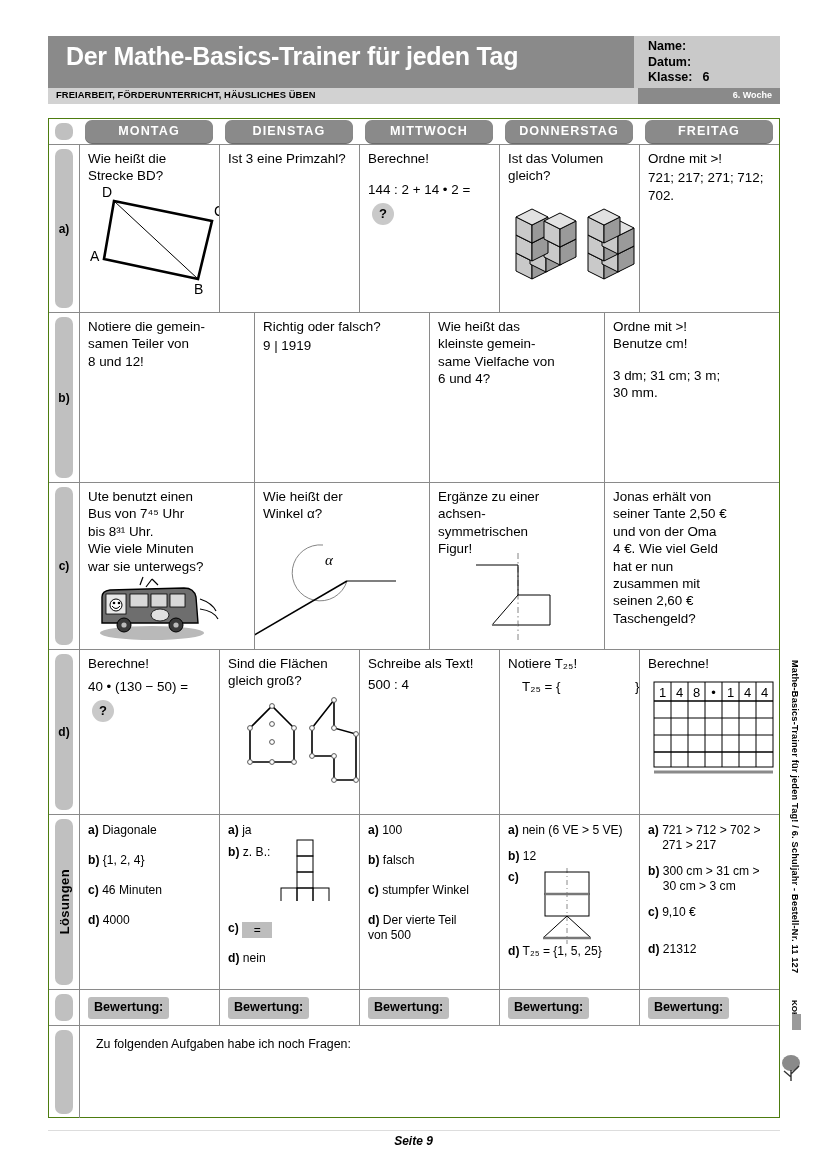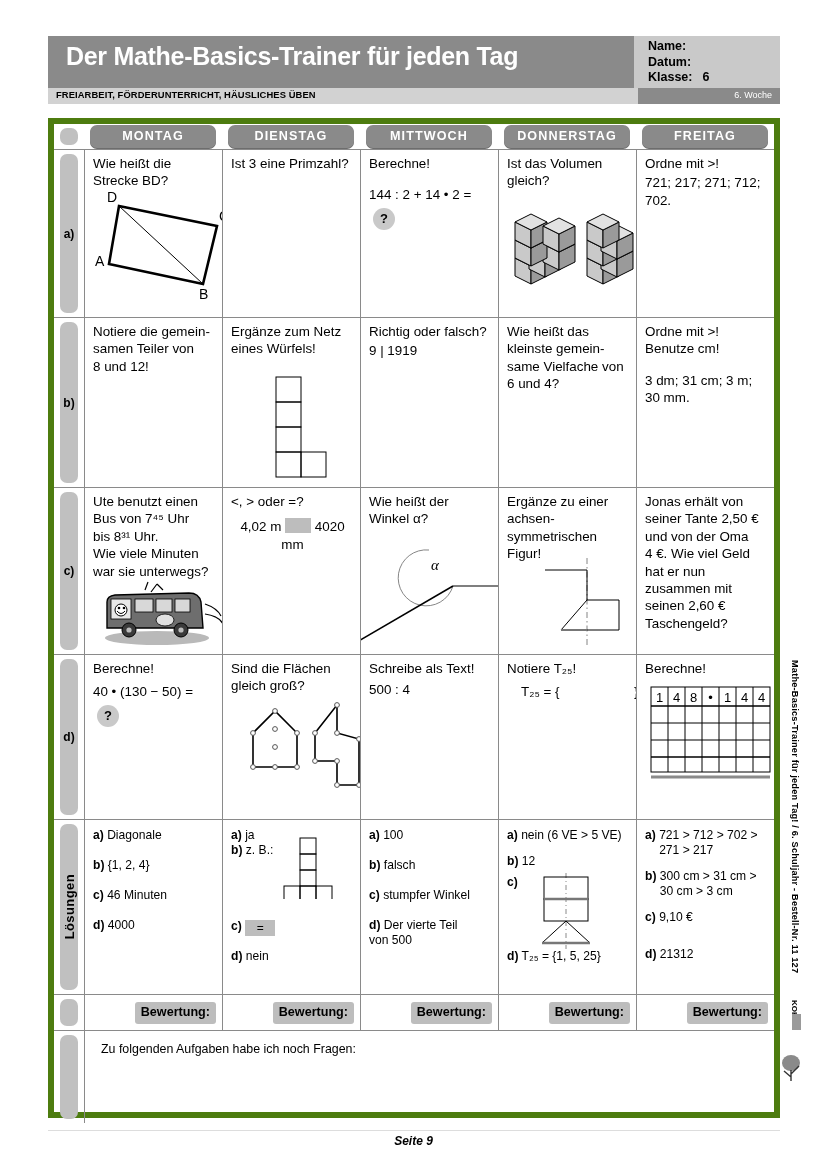--- a/index.html
+++ b/index.html
@@ -17,25 +17,25 @@
              letter-spacing:-0.3px;white-space:nowrap;}
   .hdr-fields{position:absolute;left:600px;top:3px;font-size:12.5px;font-weight:bold;line-height:15.5px;color:#000;}
   .hdr-fields .val{display:inline-block;margin-left:10px;}
 
   .subbar{position:absolute;left:48px;top:88px;width:732px;height:16px;}
   .subbar .sb-light{position:absolute;left:0;top:0;width:566px;height:16px;background:#d2d2d2;}
   .subbar .sb-wedge{position:absolute;left:556px;top:0;width:60px;height:16px;background:#d2d2d2;
                     clip-path:polygon(0 0,34px 0,60px 16px,0 16px);}
   .subbar .sb-dark{position:absolute;left:590px;top:0;width:142px;height:16px;background:#8a8a8a;}
   .sub-left{position:absolute;left:8px;top:1px;font-size:9.4px;font-weight:bold;color:#000;letter-spacing:.1px;}
-  .sub-right{position:absolute;right:8px;top:2px;font-size:9px;font-weight:normal;color:#fff;}
+  .sub-right{position:absolute;right:8px;top:2px;font-size:9px;font-weight:bold;color:#fff;}
 
   
   .grid{position:absolute;left:48px;top:118px;width:732px;height:1000px;
-        border:6px solid #4d7c0f;background:#fff;box-sizing:border-box;}
+        border:1px solid #4d7c0f;background:#fff;box-sizing:border-box;}
 
   .row{display:flex;width:100%;box-sizing:border-box;}
   .rowline{border-bottom:1px solid #8a8a8a;}
 
   .lab{width:30px;flex:0 0 30px;box-sizing:border-box;display:flex;align-items:center;justify-content:center;
        position:relative;}
   .lab .pill{width:18px;background:#c0c0c0;border-radius:7px;position:absolute;left:6px;top:4px;bottom:4px;}
   .lab span{position:relative;z-index:2;font-size:12px;font-weight:bold;}
 
   .cell{flex:1 1 0;box-sizing:border-box;border-left:1px solid #8a8a8a;position:relative;
@@ -69,21 +69,21 @@
   .lab-vert .pill{position:absolute;left:6px;top:4px;bottom:4px;width:18px;background:#c0c0c0;border-radius:7px;}
   .lab-vert .vtxt{position:absolute;left:0;top:0;width:30px;height:100%;display:flex;align-items:center;justify-content:center;}
   .lab-vert .vtxt b{writing-mode:vertical-rl;transform:rotate(180deg);font-size:13px;letter-spacing:.4px;}
 
   .sol{font-size:12.1px;line-height:15px;padding:8px 5px 4px 8px;}
   .sol .it{margin-bottom:15px;}
   .sol b{font-weight:bold;}
 
   .bewchip{display:inline-block;background:#bdbdbd;color:#000;font-weight:bold;font-size:12.6px;
            padding:2px 6px;border-radius:3px;}
-  .bewcell{display:flex;align-items:center;padding-left:8px;justify-content:flex-end;}
+  .bewcell{display:flex;align-items:center;padding-left:8px;}
 
   .qcell{padding:10px 0 0 16px;font-size:12.4px;}
 
   
   .sidetxt{position:absolute;left:790px;top:660px;width:20px;height:400px;}
   .sidetxt .t{writing-mode:vertical-rl;font-size:9.2px;font-weight:bold;white-space:nowrap;
               letter-spacing:.2px;}
   .kohl{position:absolute;left:790px;top:1000px;font-size:8px;font-weight:bold;writing-mode:vertical-rl;}
   .kohlbox{position:absolute;left:792px;top:1014px;width:9px;height:16px;background:#9a9a9a;}
   .tree{position:absolute;left:780px;top:1052px;width:28px;height:30px;}
@@ -214,31 +214,20 @@
           <div class="pill"></div>
           <span>b)</span>
         </div>
 
       <div class="cell">
         <div class="qtext">Notiere die gemein-
 samen Teiler von
 8 und 12!</div>
       </div>
 
-      <div class="cell">
-        <div class="qtext">Ergänze zum Netz
-eines Würfels!</div>
-        <svg class="fig" style="left:52px;top:58px;" width="72" height="104" viewBox="0 0 72 104">
-          <rect x="1" y="1" width="25" height="25" fill="none" stroke="#000"></rect>
-          <rect x="1" y="26" width="25" height="25" fill="none" stroke="#000"></rect>
-          <rect x="1" y="51" width="25" height="25" fill="none" stroke="#000"></rect>
-          <rect x="1" y="76" width="25" height="25" fill="none" stroke="#000"></rect>
-          <rect x="26" y="76" width="25" height="25" fill="none" stroke="#000"></rect>
-        </svg>
-      </div>
 
       <div class="cell">
         <div class="qtext">Richtig oder falsch?</div>
         <div class="center" style="margin-top:2px;">9 | 1919</div>
       </div>
 
       <div class="cell">
         <div class="qtext">Wie heißt das
 kleinste gemein-
 same Vielfache von
@@ -279,28 +268,20 @@
           <circle cx="34" cy="50" r="7" fill="#3a3a3a" stroke="#000"></circle>
             <circle cx="34" cy="50" r="2.6" fill="#bbb"></circle>
           <circle cx="86" cy="50" r="7" fill="#3a3a3a" stroke="#000"></circle>
             <circle cx="86" cy="50" r="2.6" fill="#bbb"></circle>
           <ellipse cx="70" cy="40" rx="9" ry="6" fill="#e0e0e0" stroke="#000" stroke-width=".8"></ellipse>
           <path d="M56,12 l6,-8 M62,4 l6,6 M50,10 l3,-8" stroke="#000" stroke-width="1.2" fill="none"></path>
           <path d="M110,24 q12,4 16,12 M110,34 q14,2 18,10" stroke="#000" stroke-width="1.2" fill="none"></path>
         </svg>
       </div>
 
-      <div class="cell">
-        <div class="center">&lt;, &gt; oder =?</div>
-        <div style="margin-top:8px;text-align:center;">
-          <span>4,02 m</span>
-          <span class="graybox"></span>
-          <span>4020 mm</span>
-        </div>
-      </div>
 
       <div class="cell">
         <div class="qtext">Wie heißt der
 Winkel α?</div>
         <svg class="fig" style="left:-4px;top:36px;" width="145" height="120" viewBox="0 0 145 120">
           <path d="M72,26 A28,28 0 1,0 96,62" fill="none" stroke="#777" stroke-width=".9"></path>
           <line x1="96" y1="62" x2="150" y2="62" stroke="#555" stroke-width="1.3"></line>
           <line x1="96" y1="62" x2="0" y2="118" stroke="#000" stroke-width="1.5"></line>
           <text x="74" y="46" font-size="15" font-style="italic" font-family="Liberation Serif">α</text>
         </svg>
@@ -426,21 +407,21 @@
       </div>
 
       <div class="cell sol">
         <div class="it"><b>a)</b> <span>Diagonale</span></div>
         <div class="it"><b>b)</b> <span>{1, 2, 4}</span></div>
         <div class="it"><b>c)</b> <span>46 Minuten</span></div>
         <div class="it"><b>d)</b> <span>4000</span></div>
       </div>
 
       <div class="cell sol">
-        <div style=""><b>a)</b> <span>ja</span></div>
+        <div style="margin-bottom:7px;"><b>a)</b> <span>ja</span></div>
         <div style="margin-bottom:7px;position:relative;height:58px;">
           <b>b)</b> <span>z. B.:</span>
           <svg class="fig" style="left:52px;top:-6px;" width="62" height="62" viewBox="0 0 62 62">
             <rect x="17" y="1" width="16" height="16" fill="none" stroke="#000"></rect>
             <rect x="17" y="17" width="16" height="16" fill="none" stroke="#000"></rect>
             <rect x="17" y="33" width="16" height="16" fill="none" stroke="#000"></rect>
             <rect x="1" y="49" width="16" height="16" fill="none" stroke="#000"></rect>
             <rect x="17" y="49" width="16" height="16" fill="none" stroke="#000"></rect>
             <rect x="33" y="49" width="16" height="16" fill="none" stroke="#000"></rect>
           </svg>

